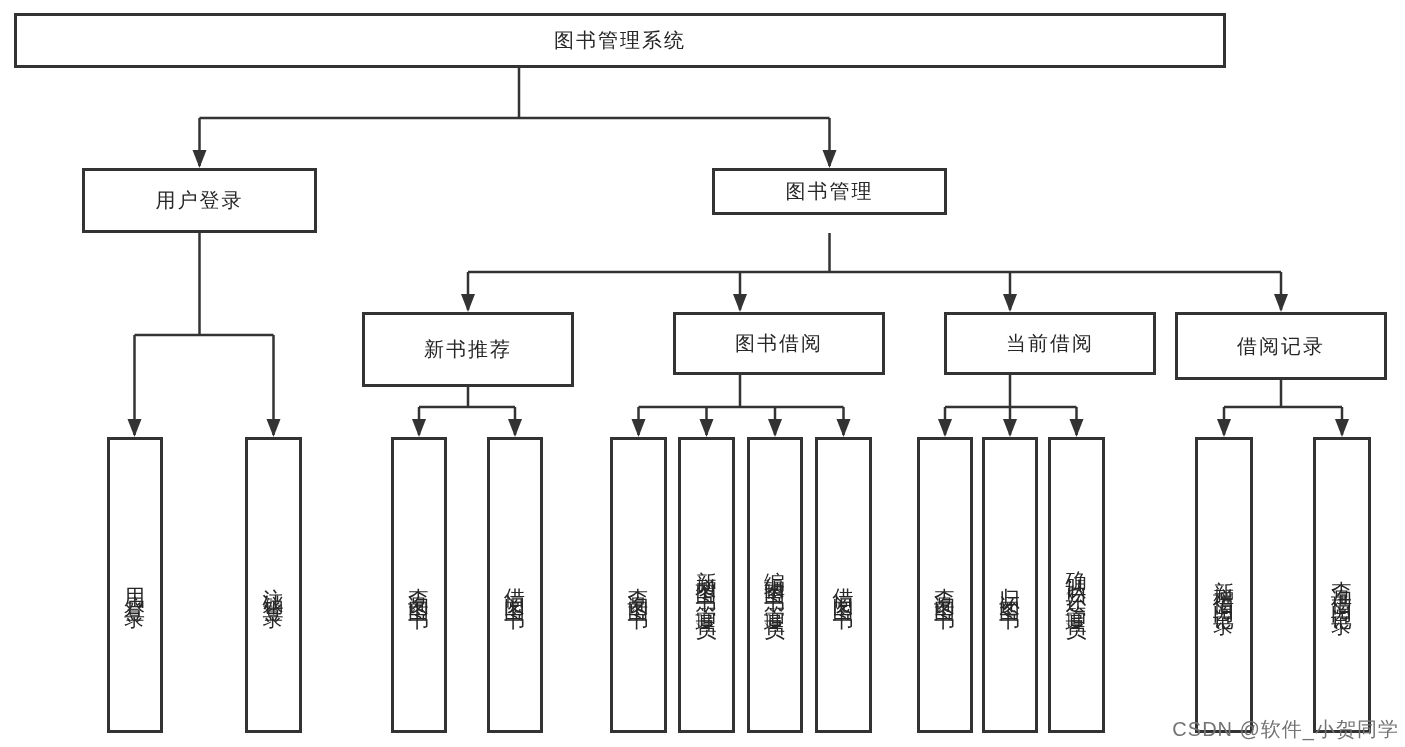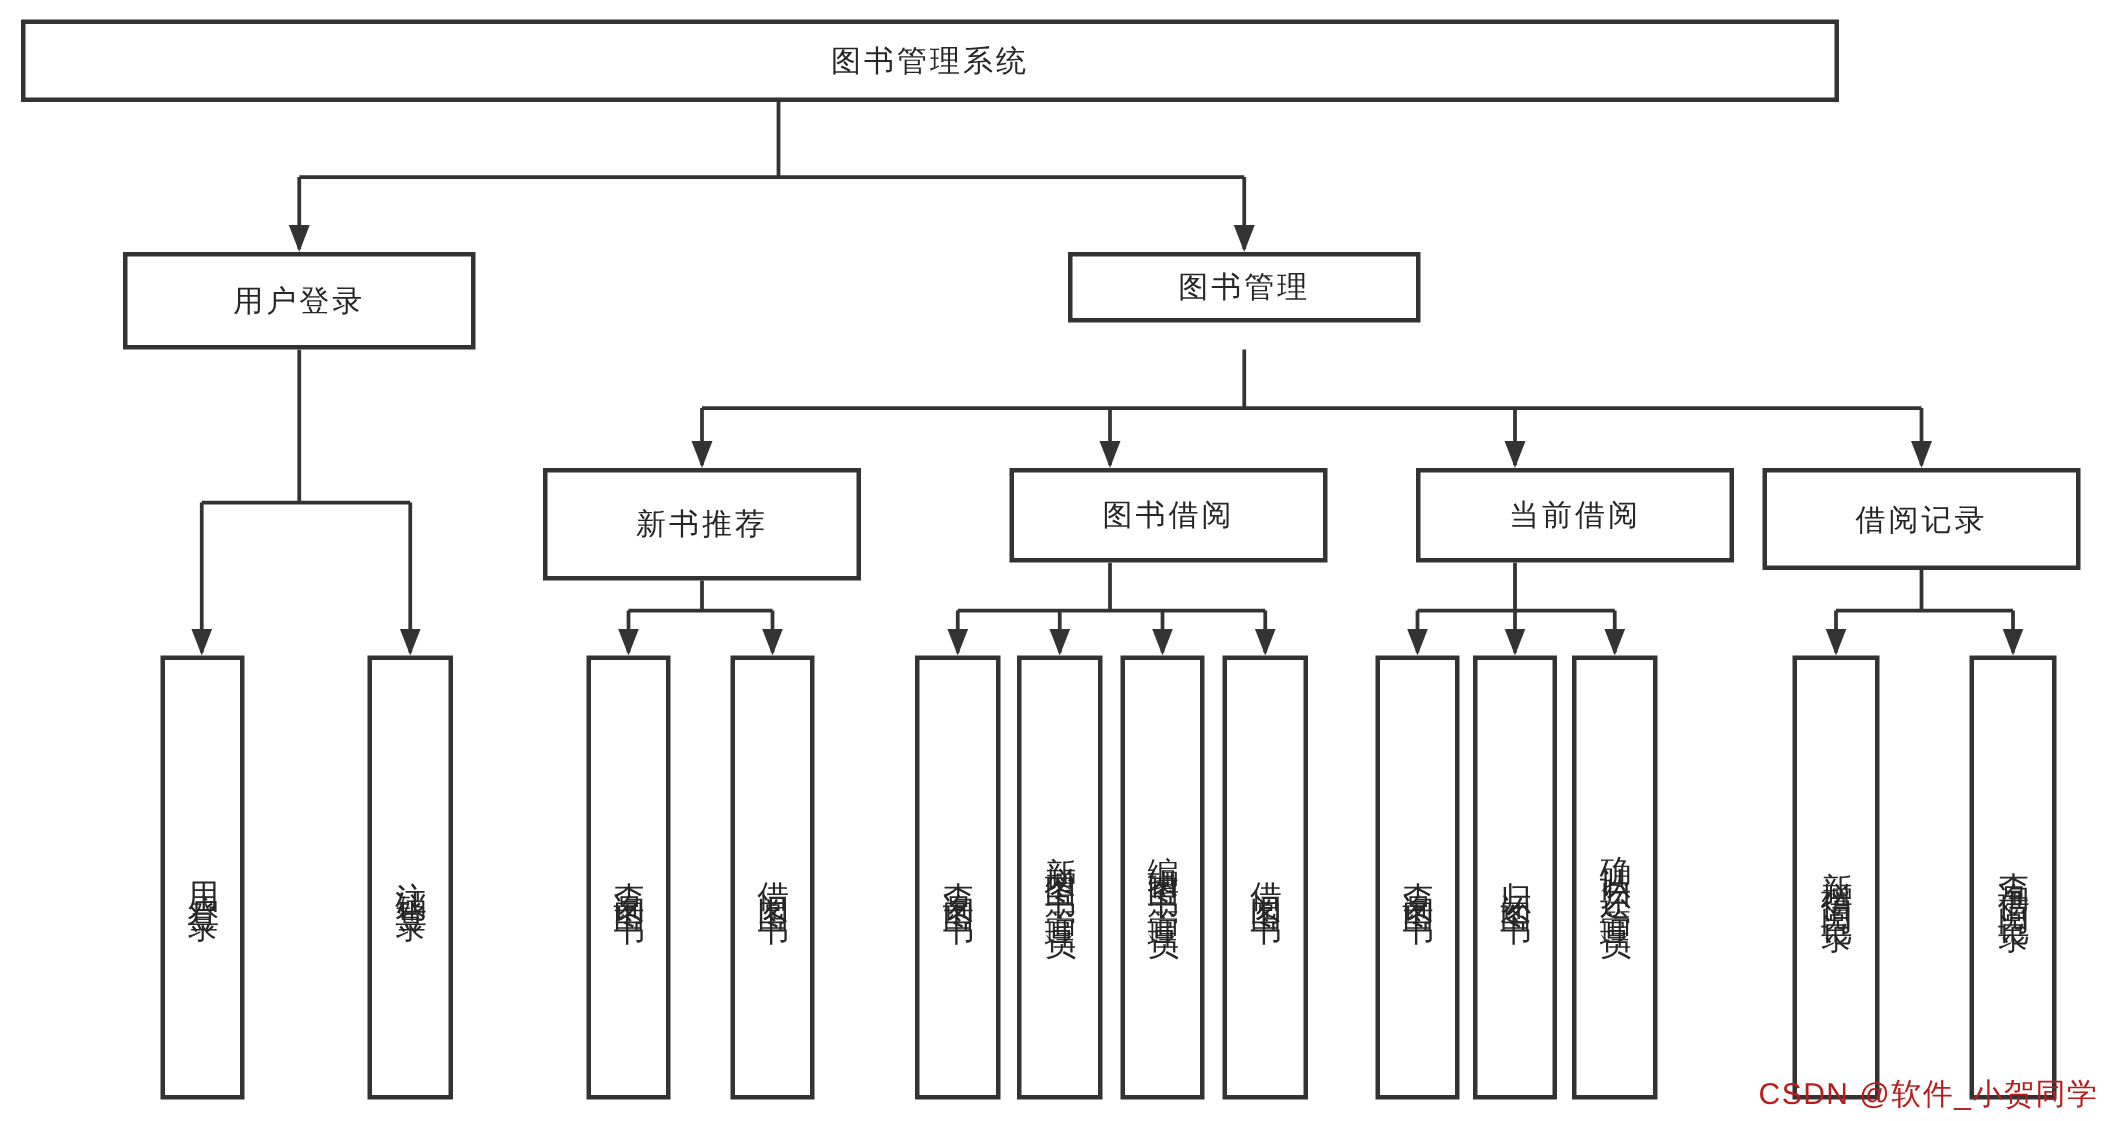--- a/index.html
+++ b/index.html
@@ -49,21 +49,21 @@
     letter-spacing: 7px;
     line-height: 1;
     white-space: nowrap;
   }
 
   .watermark {
     position: absolute;
     right: 6px;
     bottom: 4px;
     font-size: 20px;
-    color: #b91c1c;
+    color: #737373;
     letter-spacing: 1px;
     white-space: nowrap;
   }
 </style>
 </head>
 <body>
 
 <div class="canvas">
 
   <svg class="connectors" width="1405" height="747" viewBox="0 0 1405 747">

